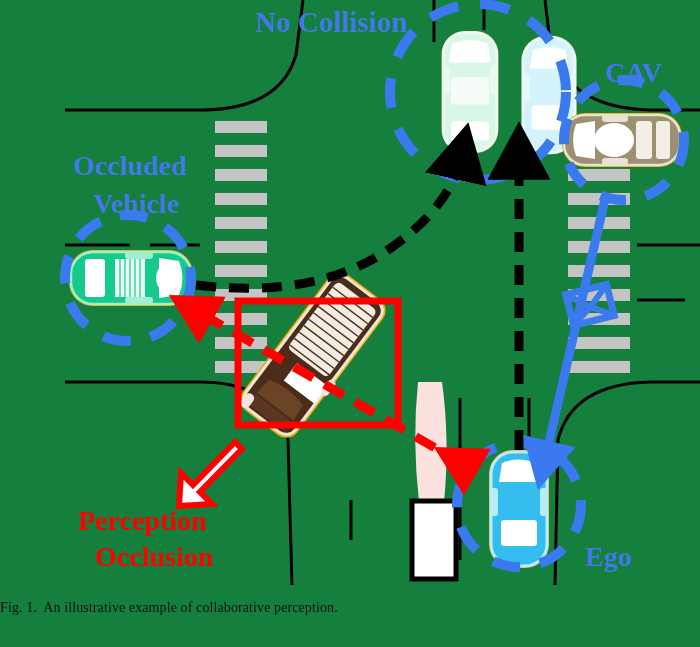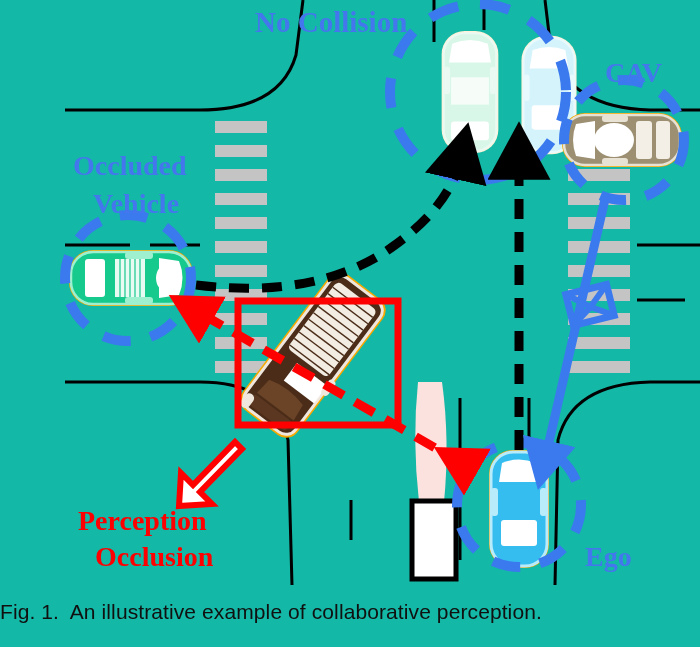--- a/index.html
+++ b/index.html
@@ -1,20 +1,20 @@
 <!DOCTYPE html>
 <html><head>
 <meta charset="utf-8">
 <style>
   html,body{margin:0;padding:0;background:#ffffff;}
   body{width:700px;height:647px;overflow:hidden;font-family:"Liberation Serif",serif;}
-  #figure-wrap{position:relative;width:700px;height:647px;background:#14b8a6;}
+  #figure-wrap{position:relative;width:700px;height:647px;background:#15803d;}
   #scene{position:absolute;left:0;top:0;width:700px;height:585px;}
   .caption{position:absolute;left:0;top:600px;width:680px;
-    font-family:Liberation Sans, sans-serif;font-size:21px;color:#101010;
+    font-family:Liberation Serif, serif;font-size:14px;color:#101010;
     letter-spacing:0.1px;white-space:pre;}
   text{font-family:"Liberation Serif",serif;}
 </style>
 </head>
 <body>
 
 <div id="figure-wrap">
 
 <svg id="scene" viewBox="0 0 700 585">
 

